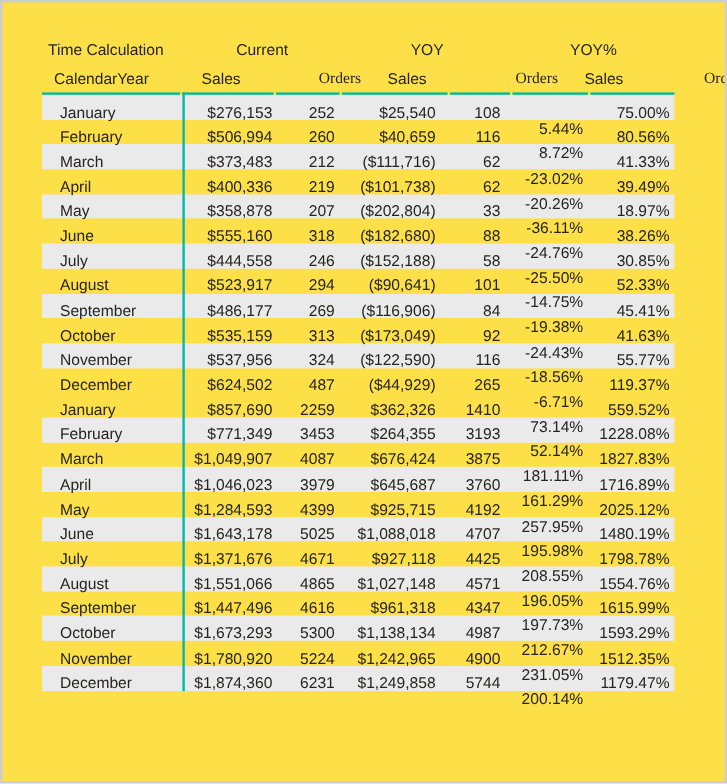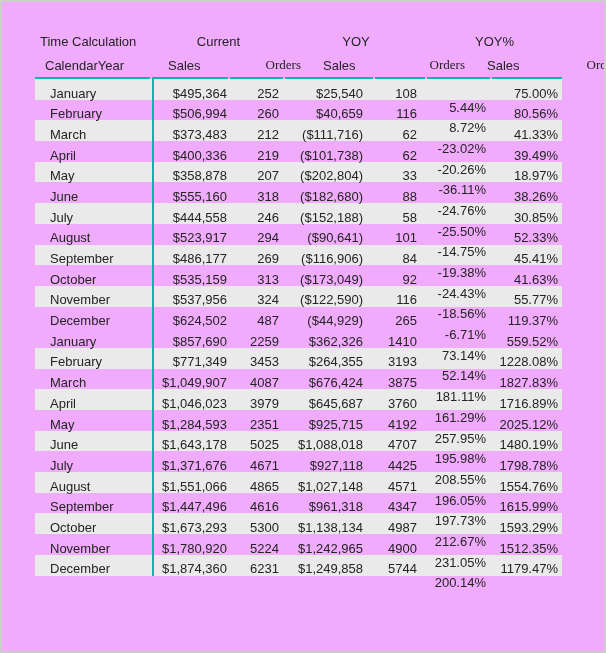--- a/index.html
+++ b/index.html
@@ -1,21 +1,21 @@
 <!DOCTYPE html>
 <html><head>
 <meta charset="utf-8">
 <style>
   html,body{margin:0;padding:0;background:#fff;}
   .frame{
     position:relative;
     width:606px;height:653px;
     box-sizing:border-box;
     border:2px solid #cdcdcd;
-    background:#f0abfc;
+    background:#fde047;
     overflow:hidden;
     font-family:"Liberation Sans",sans-serif;
     color:#252423;
   }
   .matrix{padding:28px 0 0 33px;}
   .hrow{
     display:grid;
     grid-template-columns:117px 78px 55px 90px 52px 65px 70px;
     width:527px;
   }
@@ -86,21 +86,21 @@
         <div class="sep" style="background: rgb(1, 184, 170);"></div>
         <div class="sep" style="background: rgb(1, 184, 170);"></div>
         <div class="sep" style="background: rgb(1, 184, 170);"></div>
         <div class="sep" style="background: rgb(1, 184, 170);"></div>
         <div class="sep" style="background: rgb(1, 184, 170);"></div>
         <div class="sep last" style="background: rgb(1, 184, 170);"></div>
       </div>
       <div id="matrix-body">
           <div class="row" style="background: rgb(234, 234, 234);">
             <div class="cell c0">January</div>
-            <div class="cell c1">$495,364</div>
+            <div class="cell c1">$276,153</div>
             <div class="cell c2">252</div>
             <div class="cell c3">$25,540</div>
             <div class="cell c4">108</div>
             <div class="cell c5">5.44%</div>
             <div class="cell c6">75.00%</div>
           </div>
           <div class="row">
             <div class="cell c0">February</div>
             <div class="cell c1">$506,994</div>
             <div class="cell c2">260</div>
@@ -231,21 +231,21 @@
             <div class="cell c1">$1,046,023</div>
             <div class="cell c2">3979</div>
             <div class="cell c3">$645,687</div>
             <div class="cell c4">3760</div>
             <div class="cell c5">161.29%</div>
             <div class="cell c6">1716.89%</div>
           </div>
           <div class="row">
             <div class="cell c0">May</div>
             <div class="cell c1">$1,284,593</div>
-            <div class="cell c2">2351</div>
+            <div class="cell c2">4399</div>
             <div class="cell c3">$925,715</div>
             <div class="cell c4">4192</div>
             <div class="cell c5">257.95%</div>
             <div class="cell c6">2025.12%</div>
           </div>
           <div class="row" style="background: rgb(234, 234, 234);">
             <div class="cell c0">June</div>
             <div class="cell c1">$1,643,178</div>
             <div class="cell c2">5025</div>
             <div class="cell c3">$1,088,018</div>

